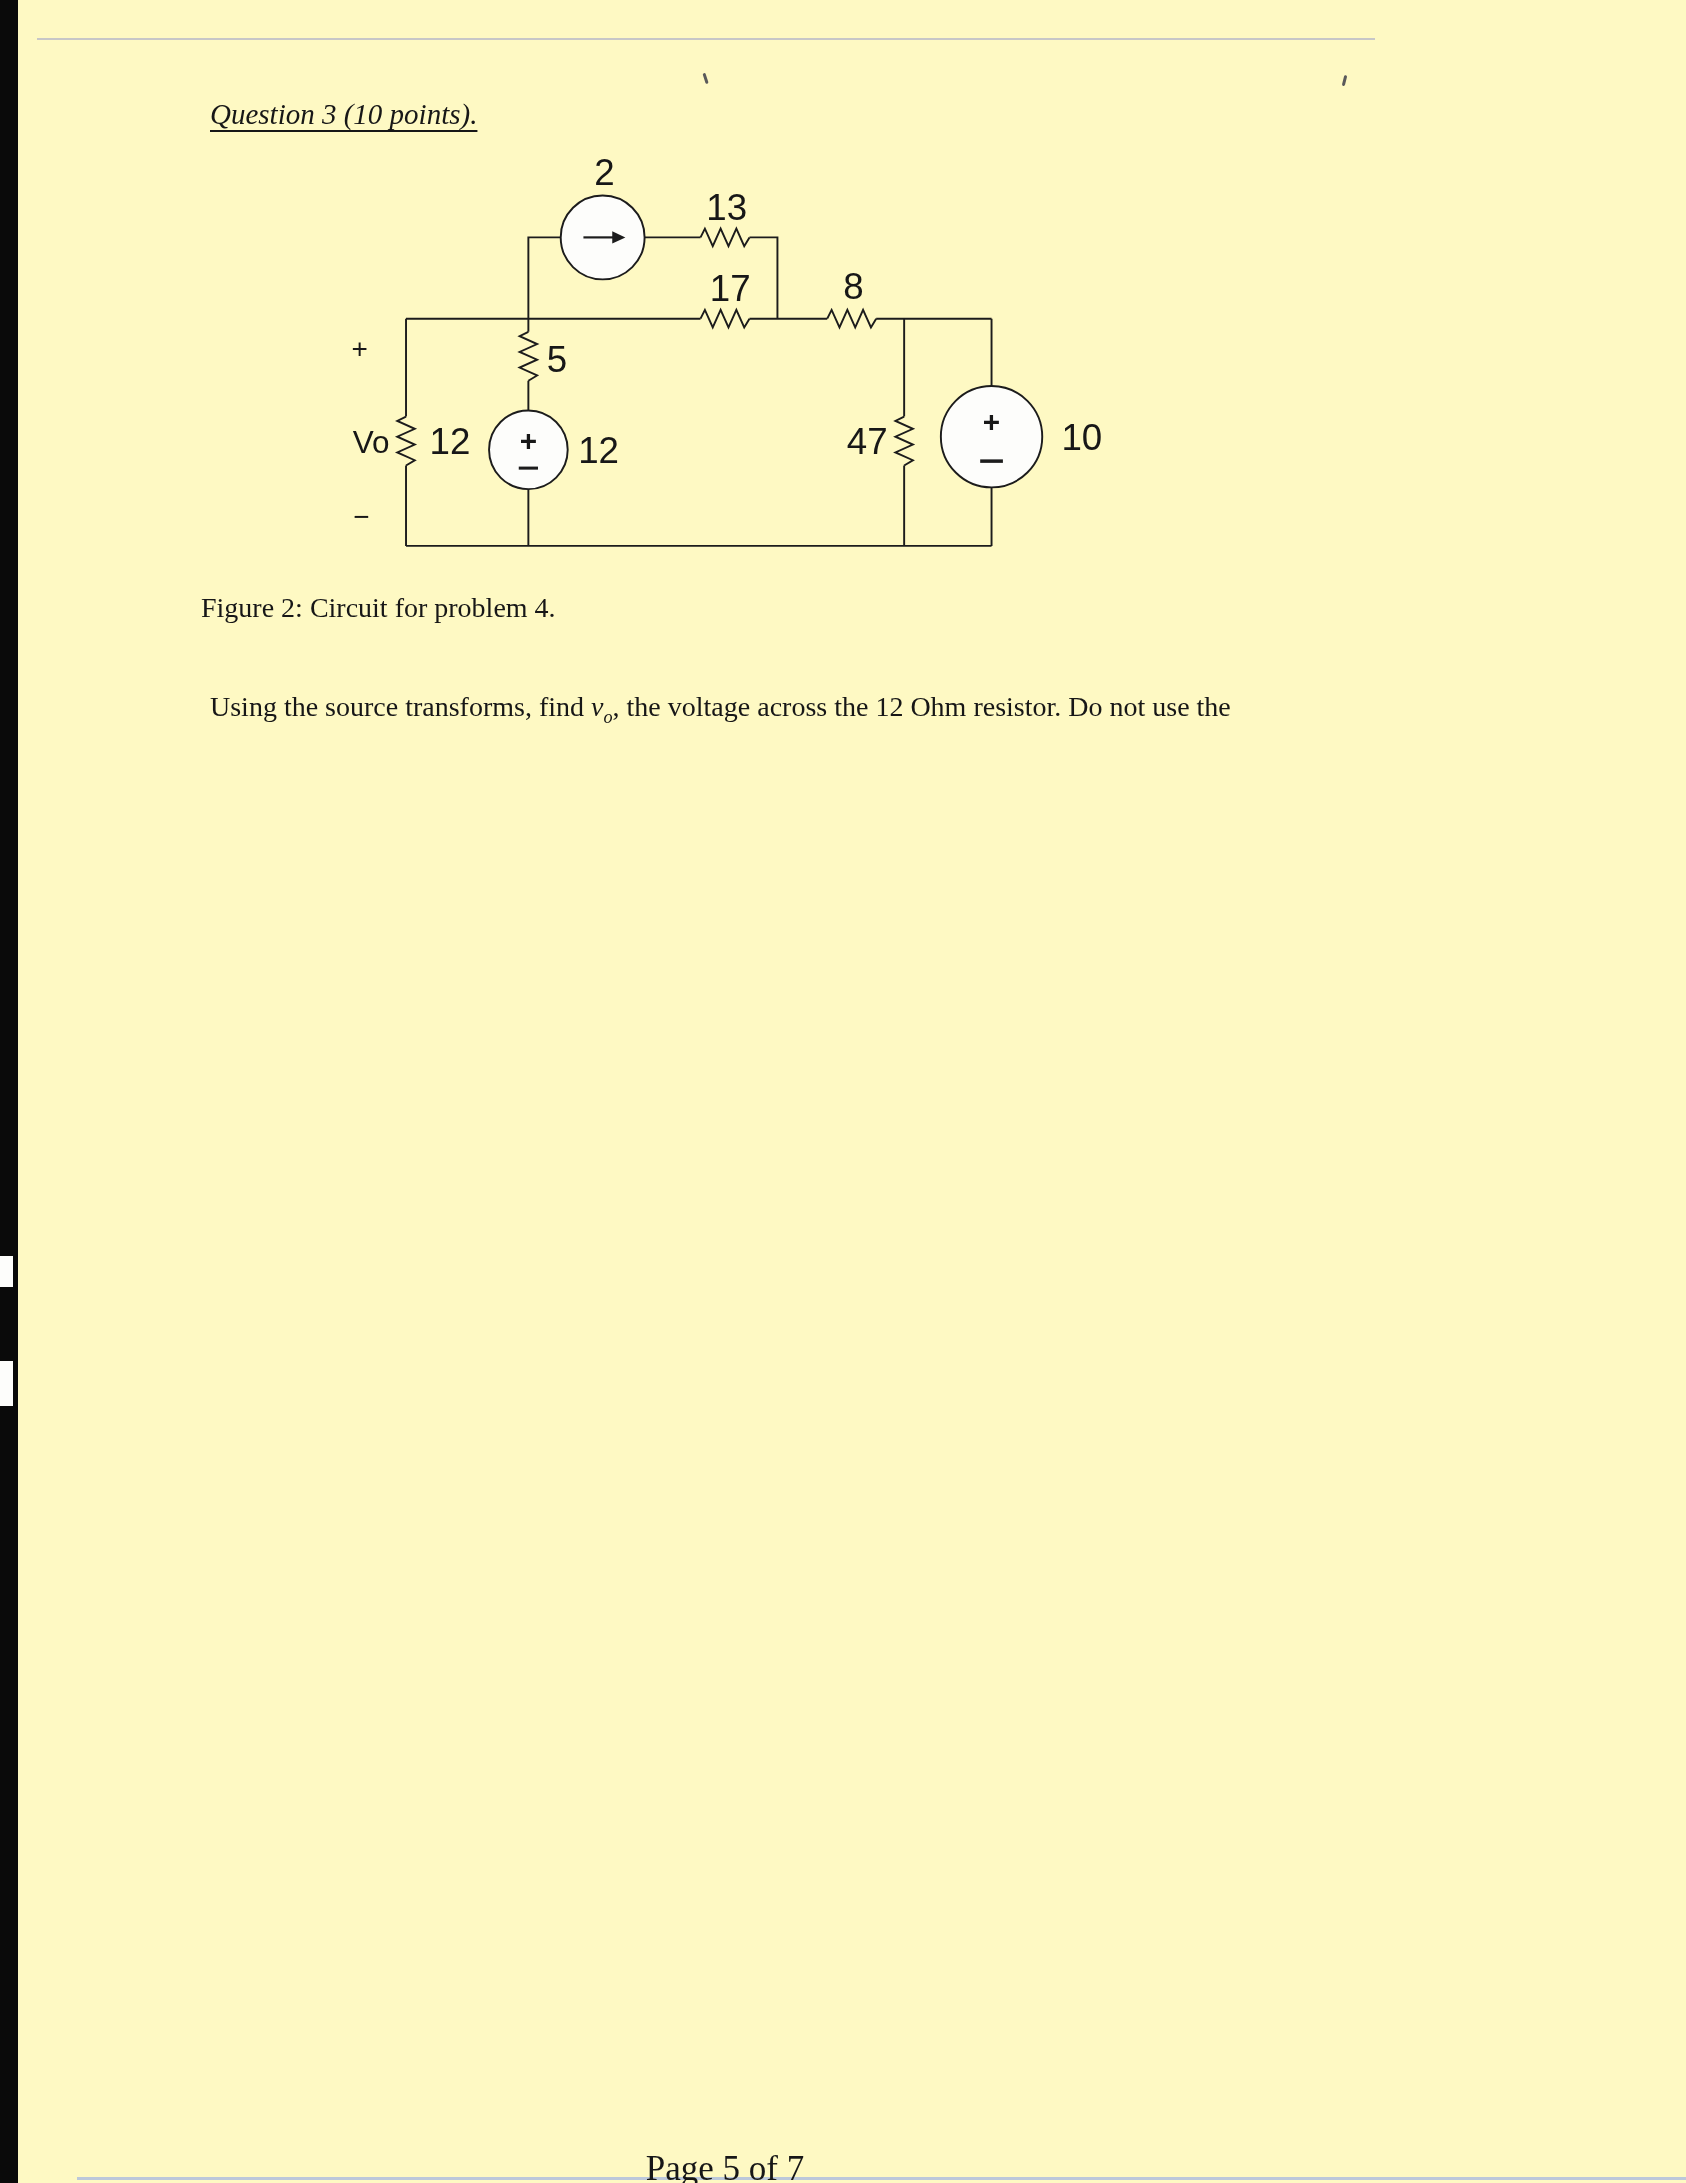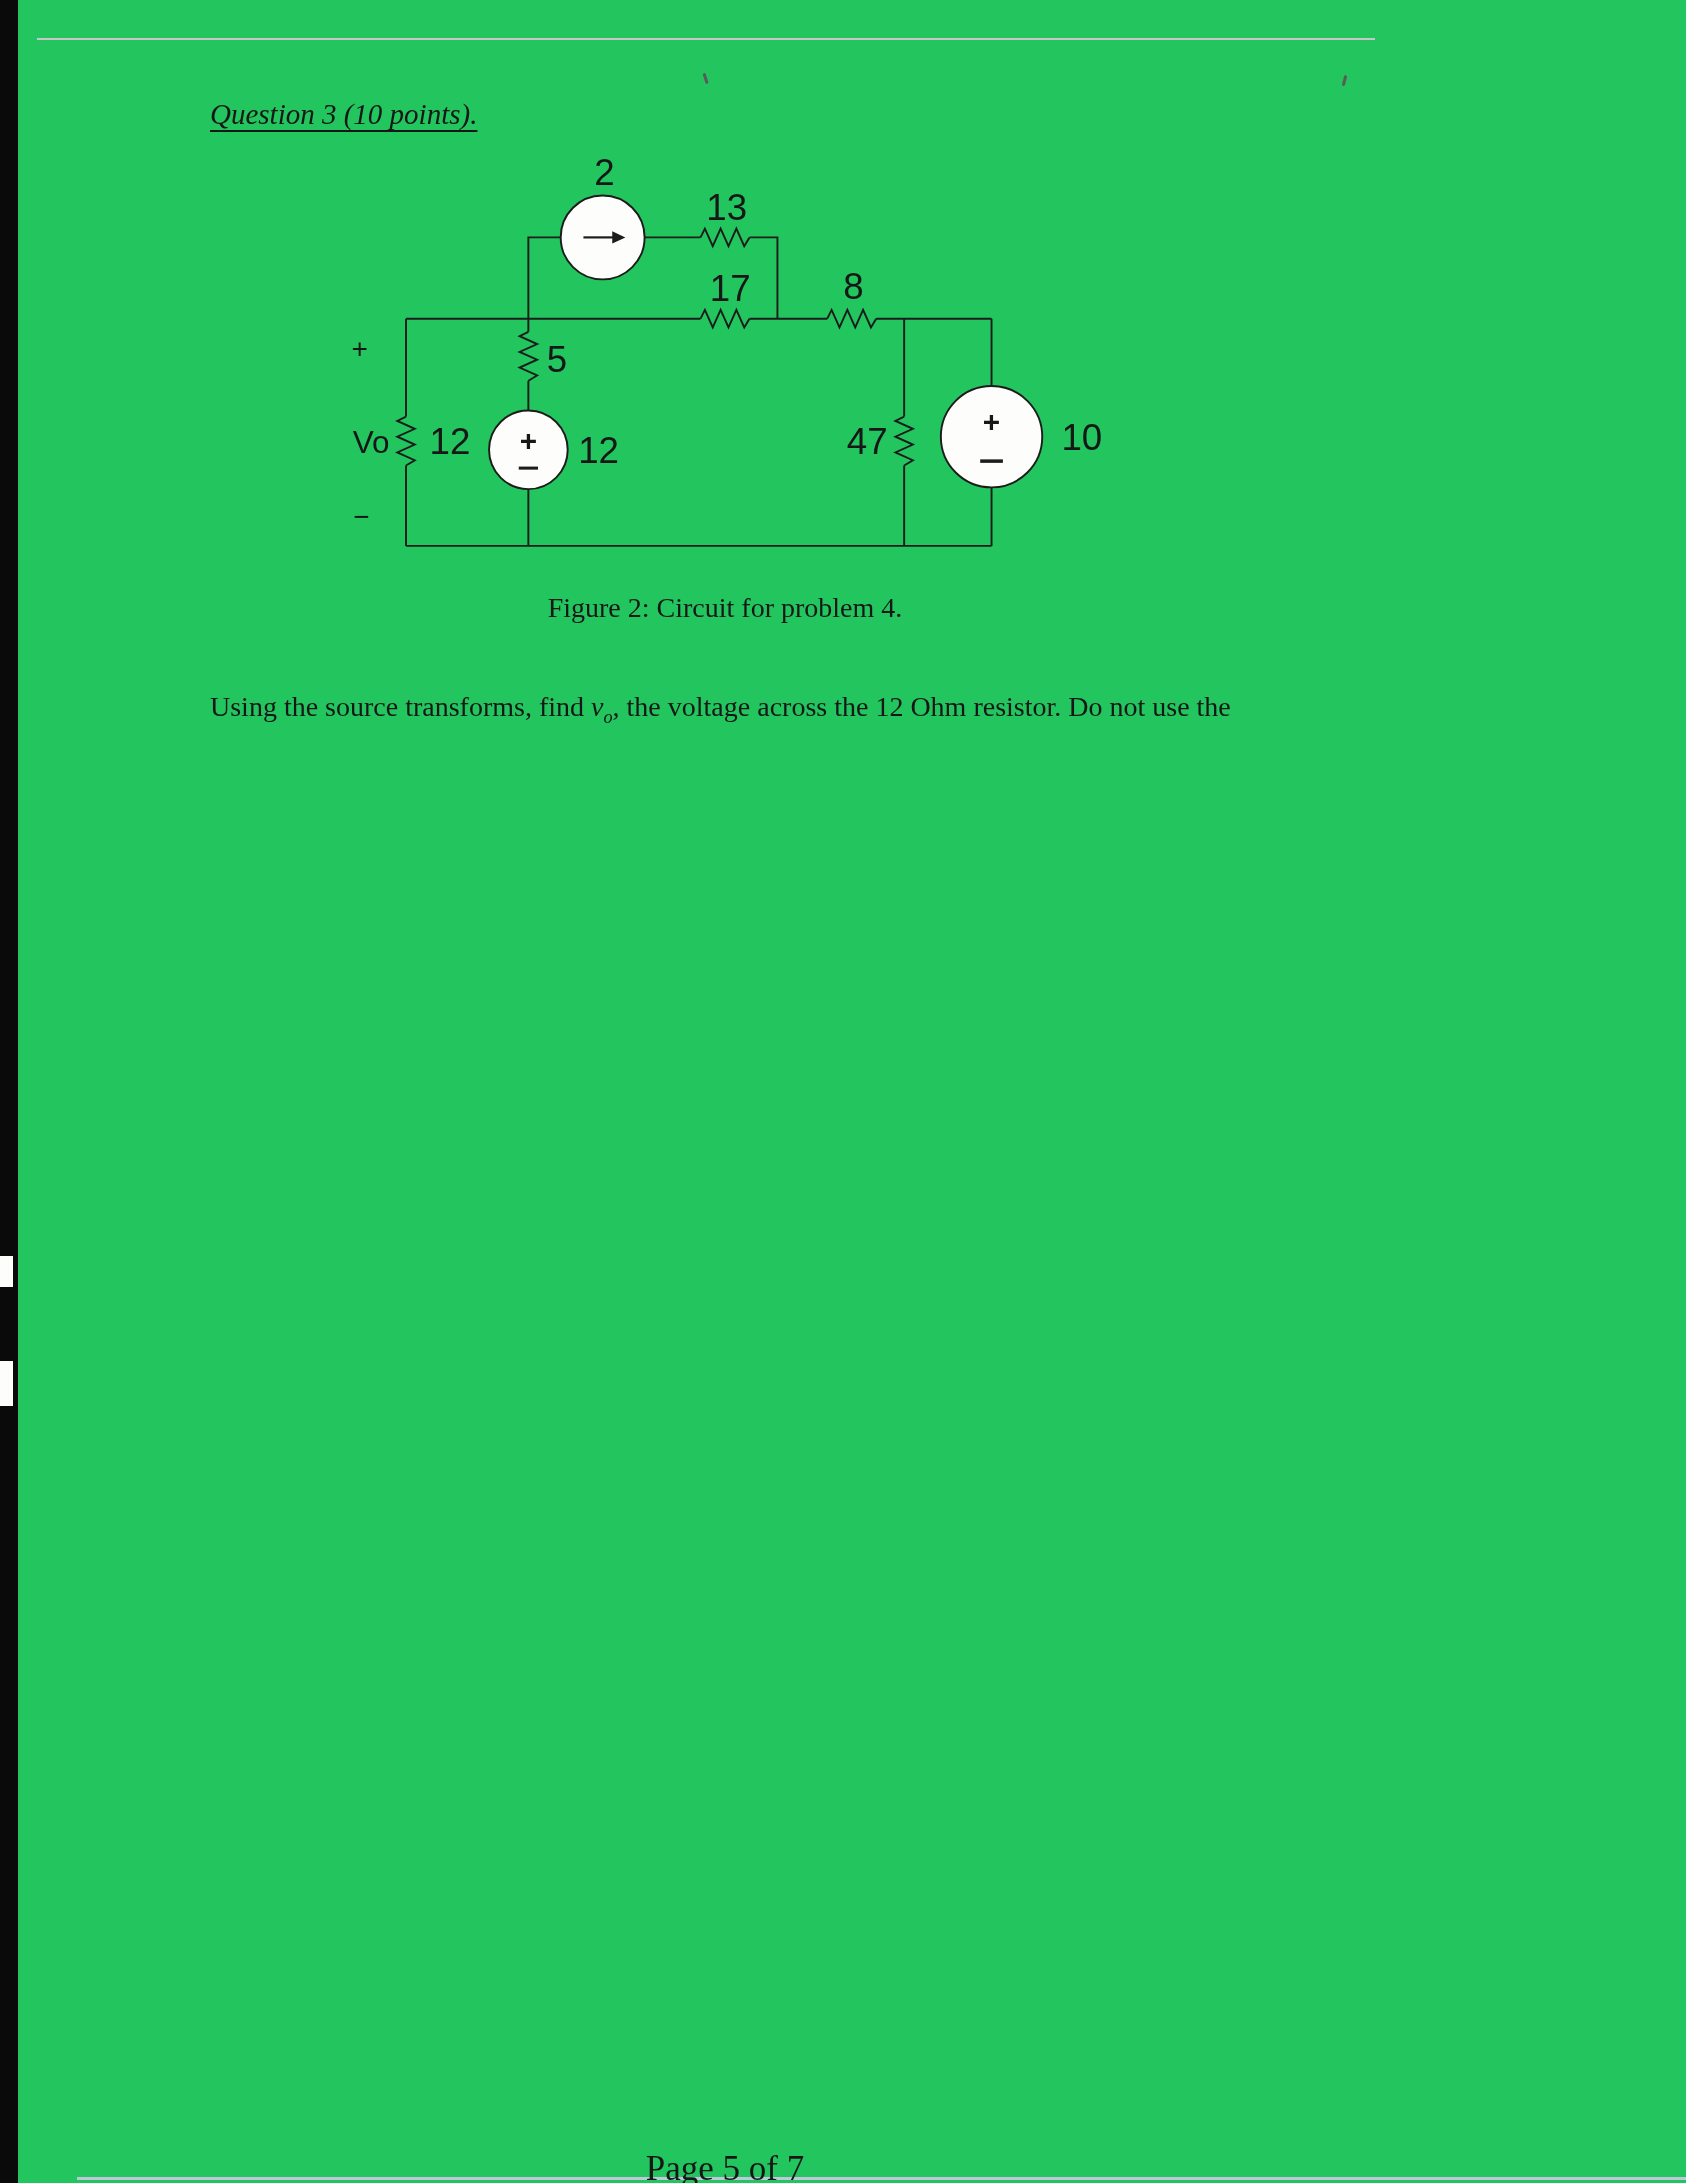--- a/index.html
+++ b/index.html
@@ -1,19 +1,19 @@
 <!DOCTYPE html>
 <html style="font-size:14px"><head>
 <meta charset="utf-8">
 <style>
   * { margin:0; padding:0; box-sizing:border-box; }
   html,body { background:#ffffff; }
   .page {
     position:relative; width:1687px; height:2184px;
-    background:#22c55e; overflow:hidden;
+    background:#fef9c3; overflow:hidden;
     font-family:"Liberation Serif", serif; color:#171717;
   }
   .edge-strip { position:absolute; left:0; top:0; width:18.3px; height:2184px; background:#0a0a0a; }
   .notch { position:absolute; left:0; width:13px; background:#fdfdfb; }
   .notch1 { top:1256px; height:31px; }
   .notch2 { top:1361px; height:45px; }
   .topline { position:absolute; left:37px; top:38px; width:1338px; height:1.7px; background:#c7c7c7; }
   .bottomline { position:absolute; left:77px; top:2177px; width:1610px; height:2.6px; background:#bcc8da; }
   .speck { position:absolute; background:#5a5a5a; border-radius:1.7px; }
   .speck1 { left:1343px; top:75px; width:2.6px; height:11.4px; transform:rotate(14deg); }
@@ -25,21 +25,21 @@
     white-space:nowrap;
   }
   .circuit { position:absolute; left:323px; top:122px; }
   .circuit text { font-family:"Liberation Sans", sans-serif; fill:#171717; }
   .lbl    { font-size:42px; }
   .lbl-sm { font-size:36px; }
   .sign   { font-size:32px; }
   .src-sign { font-size:34px; font-weight:bold; }
   .caption {
     position:absolute; left:201px; top:592px; width:1048px;
-    text-align:center; font-size:28px; white-space:nowrap;
+    font-size:28px; white-space:nowrap;
   }
   .bodytext { position:absolute; left:210px; top:664px; font-size:28px; line-height:44px; }
   .bodytext .line { white-space:nowrap;margin-top:21px; }
   .mathvar { font-style:italic; }
   .mathvar sub { font-size:0.65em; font-style:italic; }
   .footer {
     position:absolute; left:201px; top:2149px; width:1048px;
     text-align:center; font-size:35px;
   }
 </style>

